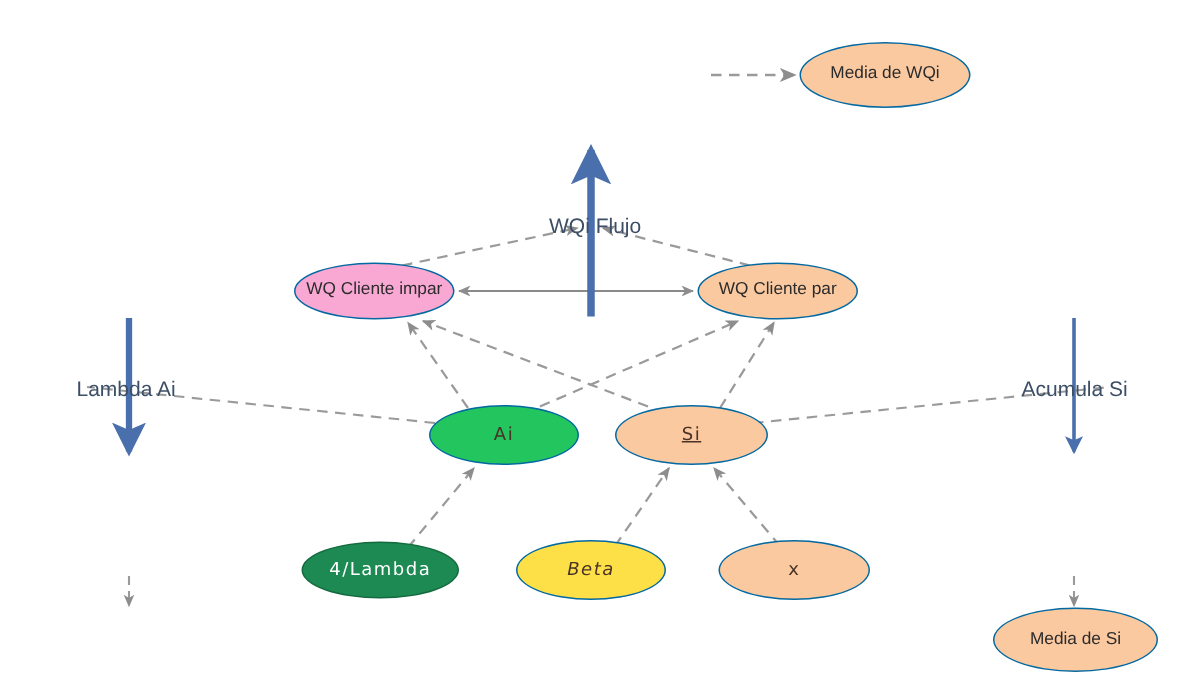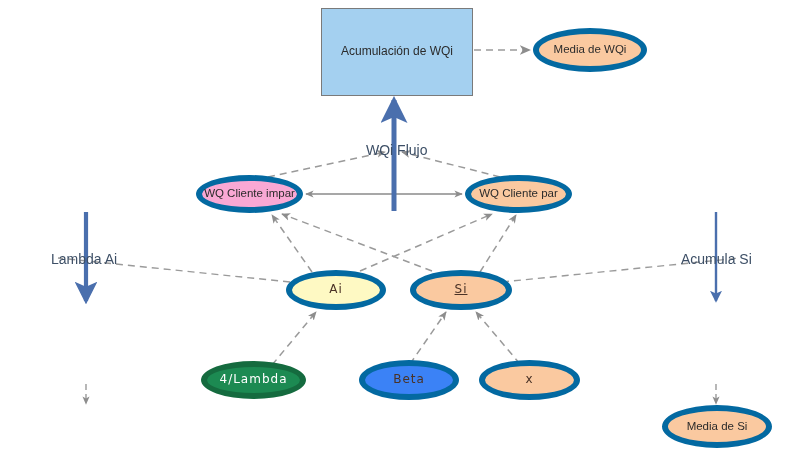--- a/index.html
+++ b/index.html
@@ -32,21 +32,21 @@
     z-index: 5;
   }
   .node-label {
     line-height: 1.15;
     white-space: nowrap;
   }
   .rect {
     border: 1px solid #7a7a7a;
   }
   .ellipse {
-    border: 6px solid #0369a1;
+    border: 1px solid #0369a1;
     border-radius: 50%;
   }
   .edge-label {
     position: absolute;
     z-index: 6;
     color: #3d4f66;
     font-family: "Liberation Sans", sans-serif;
     font-size: 14px;
     white-space: nowrap;
   }
@@ -124,49 +124,46 @@
     
     <line x1="394" y1="211" x2="394" y2="100" stroke="#4a6fad" stroke-width="5" marker-end="url(#ahBlue)"></line>
 
     
     <line x1="86" y1="212" x2="86" y2="301" stroke="#4a6fad" stroke-width="4.2" marker-end="url(#ahBlue)"></line>
 
     
     <line x1="716" y1="212" x2="716" y2="301" stroke="#4a6fad" stroke-width="2.4" marker-end="url(#ahBlueSm)"></line>
   </svg>
 
-  <div class="node rect" style="left:321px; top:8px; width:152px; height:88px; background:#a4d0f0;">
-    <span class="node-label" style="font-size:12px; color:#2b2b2b;">Acumulación de WQi</span>
-  </div>
 
   <div class="node ellipse" style="left:533px; top:28px; width:114px; height:44px; background:#fac9a0;">
     <span class="node-label" style="font-size:11.5px; color:#2b2b2b;">Media de WQi</span>
   </div>
 
   <div class="node ellipse" style="left:196px; top:175px; width:107px; height:38px; background:#f9a8d4;">
     <span class="node-label" style="font-size:11.5px; color:#2b2b2b;">WQ Cliente impar</span>
   </div>
 
   <div class="node ellipse" style="left:465px; top:175px; width:107px; height:38px; background:#fac9a0;">
     <span class="node-label" style="font-size:11.5px; color:#2b2b2b;">WQ Cliente par</span>
   </div>
 
-  <div class="node ellipse" style="left:286px; top:270px; width:100px; height:40px; background:#fef9c3;">
+  <div class="node ellipse" style="left:286px; top:270px; width:100px; height:40px; background:#22c55e;">
     <span class="node-label handwrite" style="font-size:12px; color:#4a3226;">Ai</span>
   </div>
 
   <div class="node ellipse" style="left:410px; top:270px; width:102px; height:40px; background:#fac9a0;">
     <span class="node-label handwrite" style="font-size:12px; color:#4a3226;text-decoration:underline;">Si</span>
   </div>
 
   <div class="node ellipse" style="left:201px; top:361px; width:105px; height:38px; background:#1c8a52; border-color:#156b3f;">
     <span class="node-label handwrite" style="font-size:12px; color:#ffffff;">4/Lambda</span>
   </div>
 
-  <div class="node ellipse" style="left:359px; top:360px; width:100px; height:40px; background:#3b82f6;">
+  <div class="node ellipse" style="left:344px; top:360px; width:100px; height:40px; background:#fde047;font-style:italic;">
     <span class="node-label handwrite" style="font-size:12px; color:#4a3226;">Beta</span>
   </div>
 
   <div class="node ellipse" style="left:479px; top:360px; width:101px; height:40px; background:#fac9a0;">
     <span class="node-label handwrite" style="font-size:12px; color:#4a3226;">x</span>
   </div>
 
 
 
 

